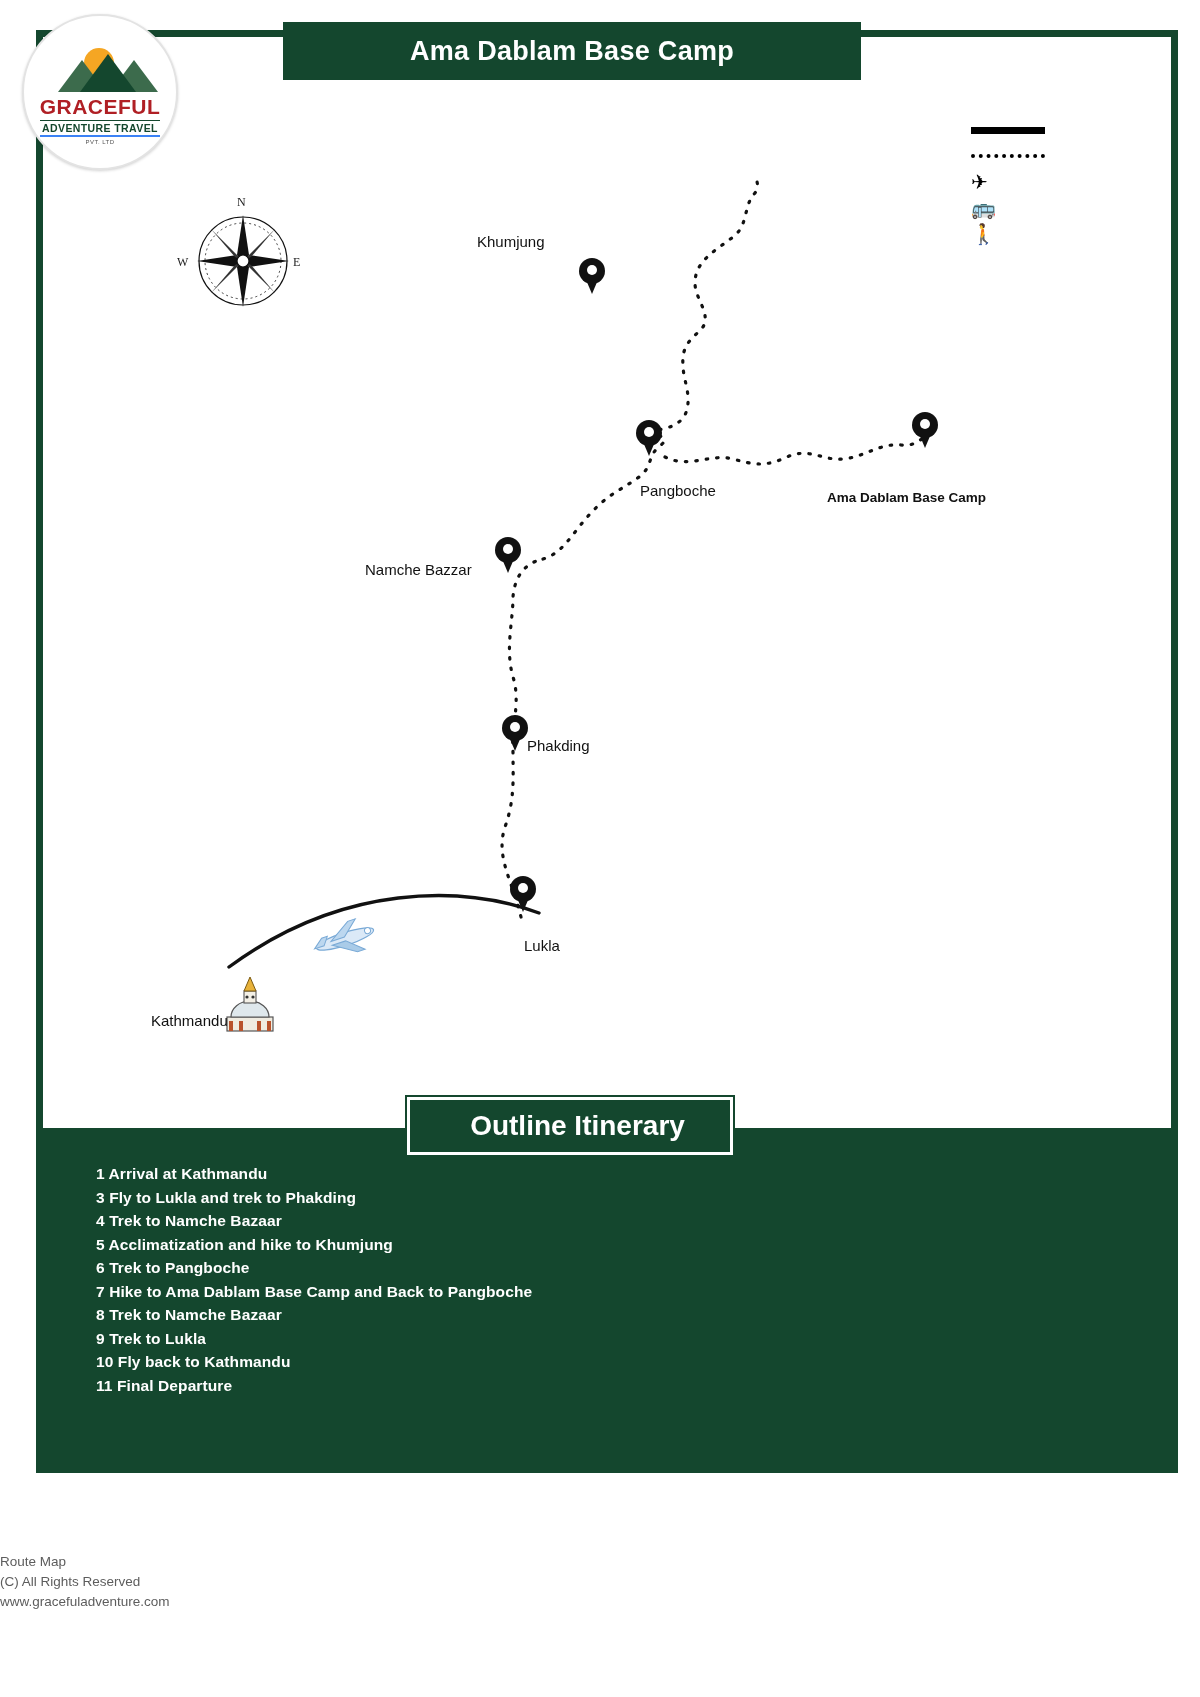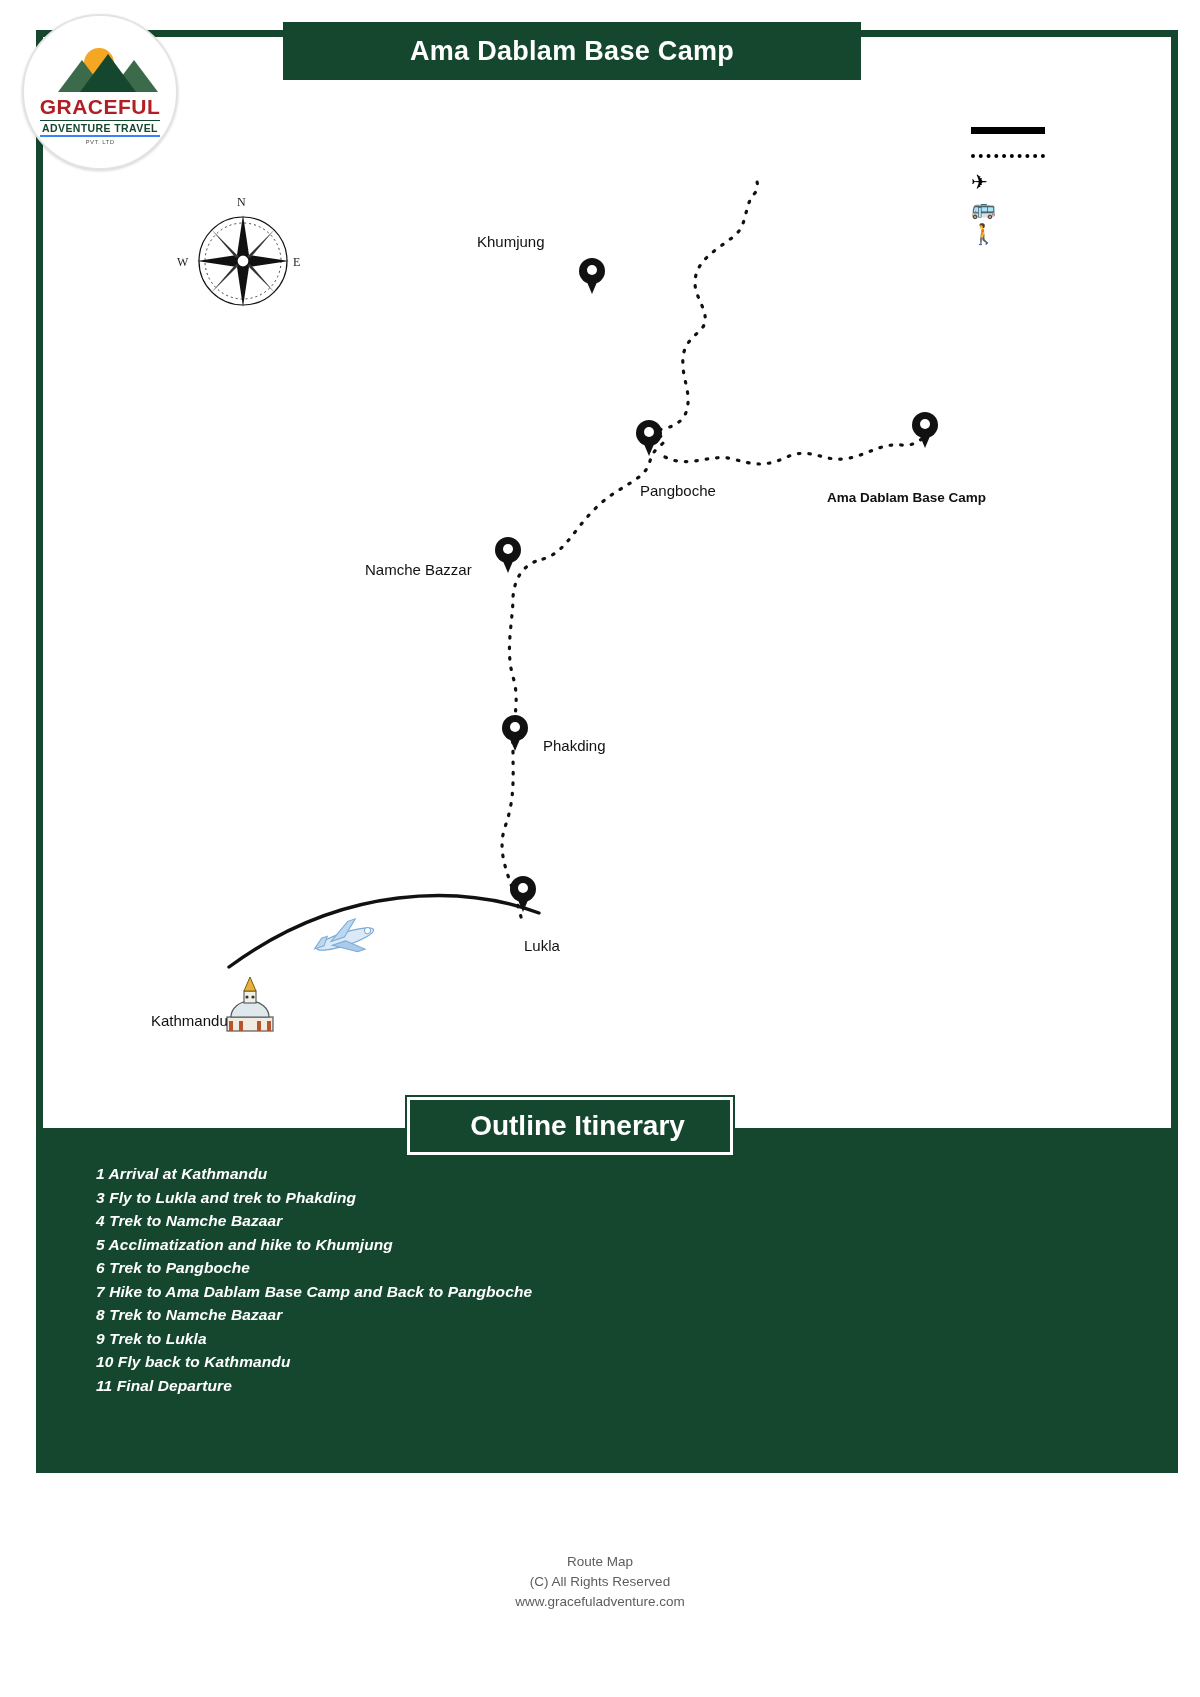--- a/index.html
+++ b/index.html
@@ -252,41 +252,39 @@
     position: absolute;
     left: 36px;
     top: 1128px;
     width: 1142px;
     height: 345px;
     background: #14472e;
     color: #ffffff;
     box-sizing: border-box;
     padding: 34px 0 0 28px;
     z-index: 4;
-    font-style: italic;
   }
   #itin-list {
     list-style: none;
     margin: 0;
     padding: 0 0 0 32px;
   }
   #itin-list li {
     font-size: 15.5px;
     font-weight: bold;
     line-height: 23.5px;
     letter-spacing: .1px;
   }
 
   
   #footer {
     position: absolute;
     left: 0;
     top: 1552px;
     width: 1200px;
-    text-align: center;
     color: #5d5d5d;
     font-size: 13.5px;
     line-height: 20px;
   }
 </style>
 </head>
 <body>
 
 <div id="page">
 
@@ -382,21 +380,21 @@
       <div class="tip"></div>
       <div class="dot"></div>
     </div>
     <div class="pin-label" style="left:322px; top:524px;">Namche Bazzar</div>
 
     <div class="pin" style="left:459px; top:678px;">
       <div class="head"></div>
       <div class="tip"></div>
       <div class="dot"></div>
     </div>
-    <div class="pin-label" style="left:500px; top:700px;text-align:right;">Phakding</div>
+    <div class="pin-label" style="left:484px; top:700px;text-align:right;">Phakding</div>
 
     <div class="pin" style="left:467px; top:839px;">
       <div class="head"></div>
       <div class="tip"></div>
       <div class="dot"></div>
     </div>
     <div class="pin-label" style="left:481px; top:900px;text-align:center;">Lukla</div>
 
     <div id="stupa">
       <svg width="58" height="58" viewBox="0 0 58 58">

